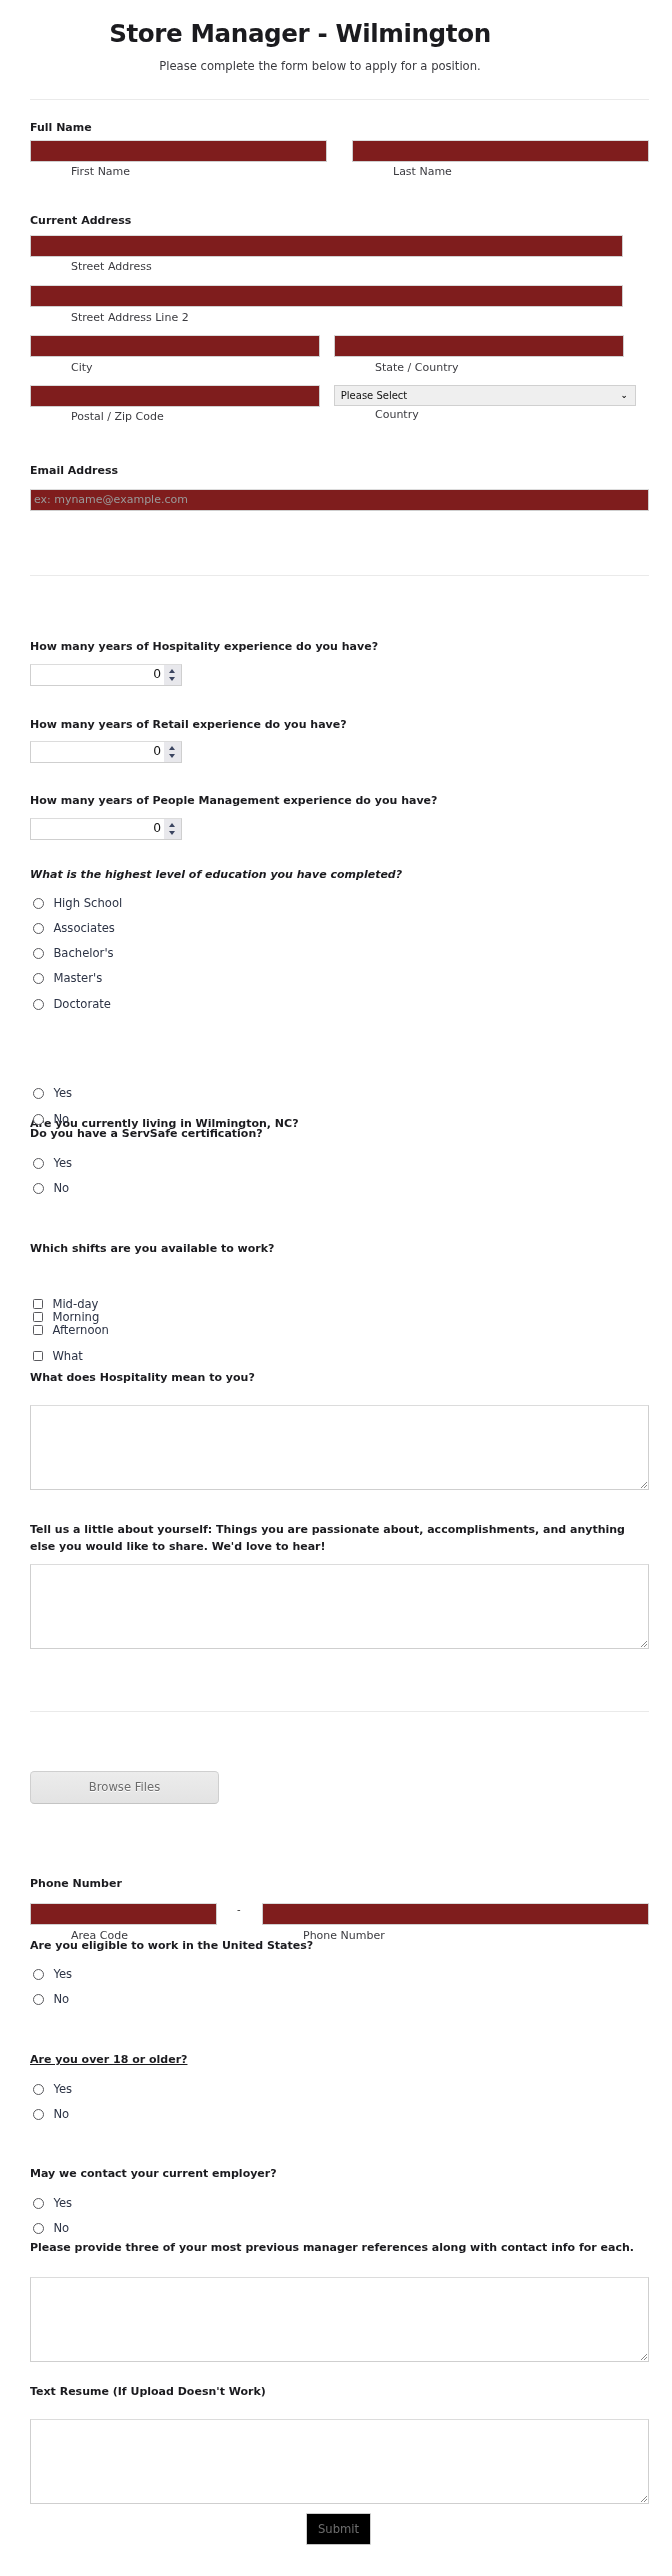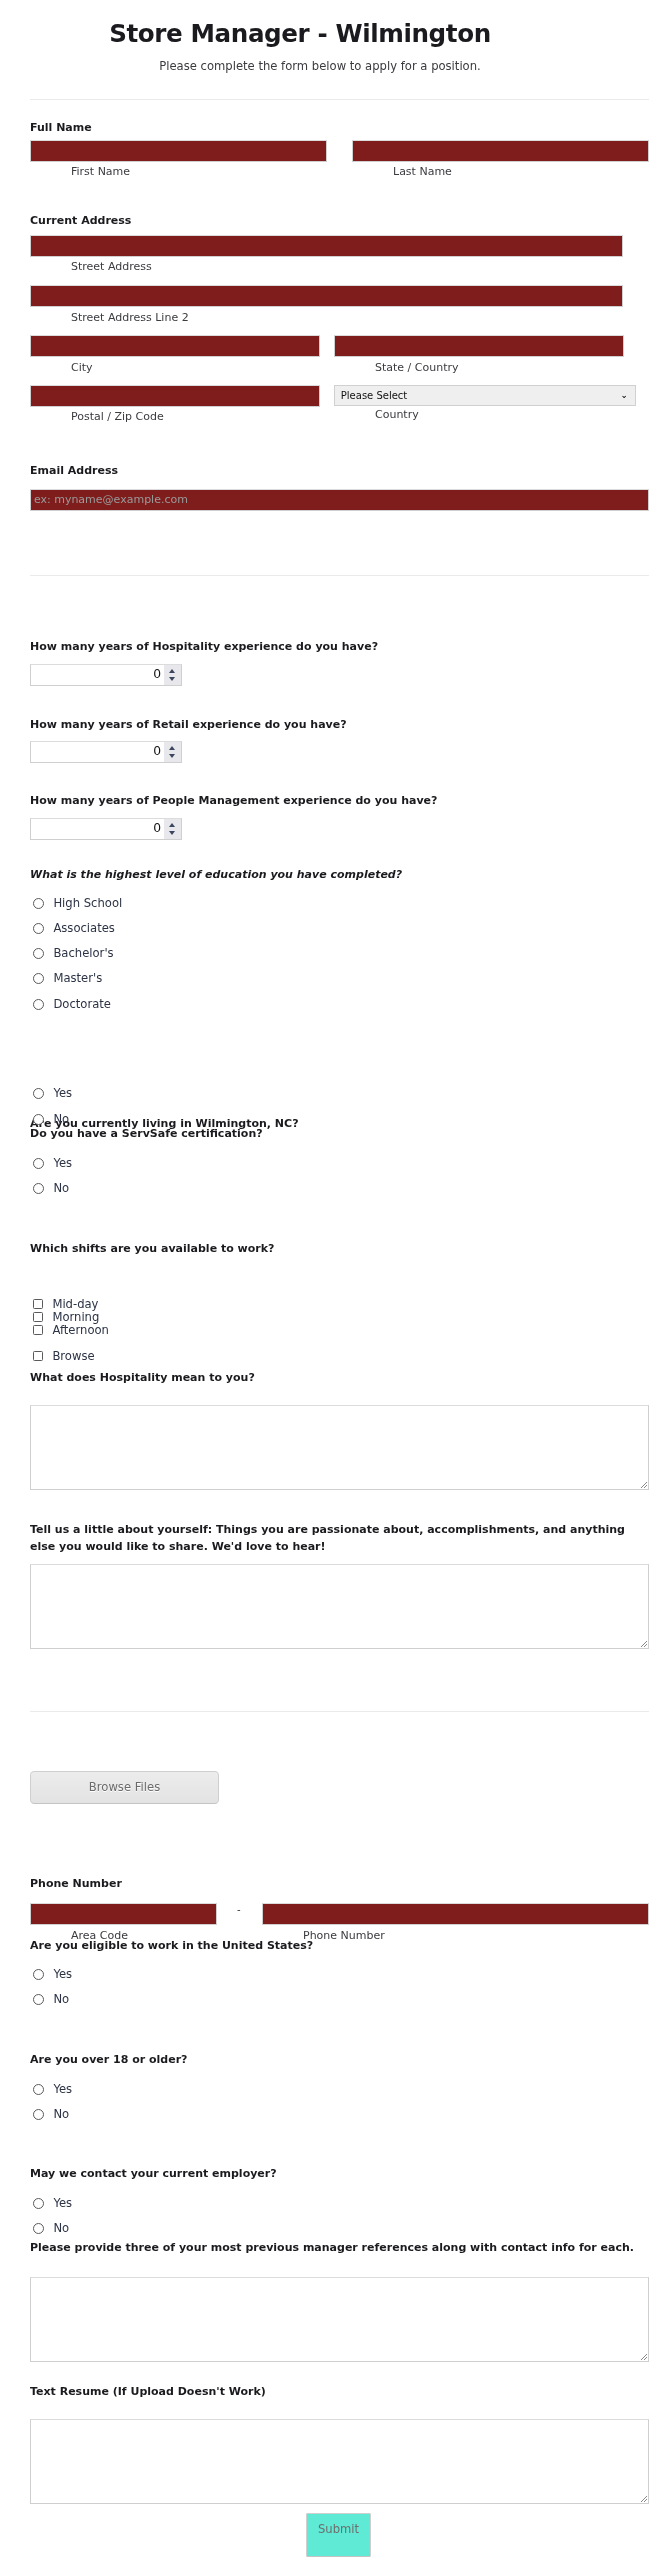--- a/index.html
+++ b/index.html
@@ -99,23 +99,23 @@
   .browse {
     left: 30px; top: 1771px; width: 189px; height: 33px;
     border: 0.7px solid #cfcfcf; border-bottom: 1.4px solid #c4c4c4; border-radius: 4.3px;
     background: linear-gradient(#ececec, #e3e3e3);
     text-align: center; line-height: 31px; font-size: 11.6px; color: #6b6b6b;
     text-shadow: 0 0.7px 0 #fff;
   }
   .dash { font-size: 10px; color: #333; }
 
   .submit {
-    left: 306px; top: 2513px; width: 65px; height: 44px;
+    left: 306px; top: 2513px; width: 65px; height: 32px;
     border: 0.7px solid #cfcfcf; border-bottom: 1.4px solid #c4c4c4; border-radius: 1.4px;
-    background: #5eead4;
+    background: #000000;
     text-align: center; line-height: 30px; font-size: 11.6px; color: #6e6e6e;
   }
 </style>
 </head>
 <body>
 
 <div class="abs title">Store Manager - Wilmington</div>
 <div class="abs subtitle">Please complete the form below to apply for a position.</div>
 <div class="abs divider" style="top:99px;"></div>
 
@@ -225,21 +225,21 @@
 <div class="abs opt" style="top:1296px;">
     <span class="checkbox"></span>
     <span class="opt-label">Mid-day</span>
   </div>
 <div class="abs opt" style="top:1322px;">
     <span class="checkbox"></span>
     <span class="opt-label">Afternoon</span>
   </div>
 <div class="abs opt" style="top:1348px;">
     <span class="checkbox"></span>
-    <span class="opt-label">Browse</span>
+    <span class="opt-label">What</span>
   </div>
 
 <div class="abs q-label" style="top:1371px; top:1371px;">What does Hospitality mean to you?</div>
 <div class="abs textarea" style="top:1405px;">
     <span class="grip"></span>
   </div>
 
 <div class="abs q-label wrap" style="top:1522px;">Tell us a little about yourself: Things you are passionate about, accomplishments, and anything else you would like to share. We'd love to hear!</div>
 <div class="abs textarea" style="top:1564px;">
     <span class="grip"></span>
@@ -260,21 +260,21 @@
 <div class="abs q-label" style="top:1939px; top:1939px;">Are you eligible to work in the United States?</div>
 <div class="abs opt" style="top:1966px;">
     <span class="radio"></span>
     <span class="opt-label">Yes</span>
   </div>
 <div class="abs opt" style="top:1991px;">
     <span class="radio"></span>
     <span class="opt-label">No</span>
   </div>
 
-<div class="abs q-label" style="top:2053px;">Are you over 18 or older?</div>
+<div class="abs q-label" style="top:2053px;text-decoration:underline;">Are you over 18 or older?</div>
 <div class="abs opt" style="top:2081px;">
     <span class="radio"></span>
     <span class="opt-label">Yes</span>
   </div>
 <div class="abs opt" style="top:2106px;">
     <span class="radio"></span>
     <span class="opt-label">No</span>
   </div>
 
 <div class="abs q-label" style="top:2167px;">May we contact your current employer?</div>

